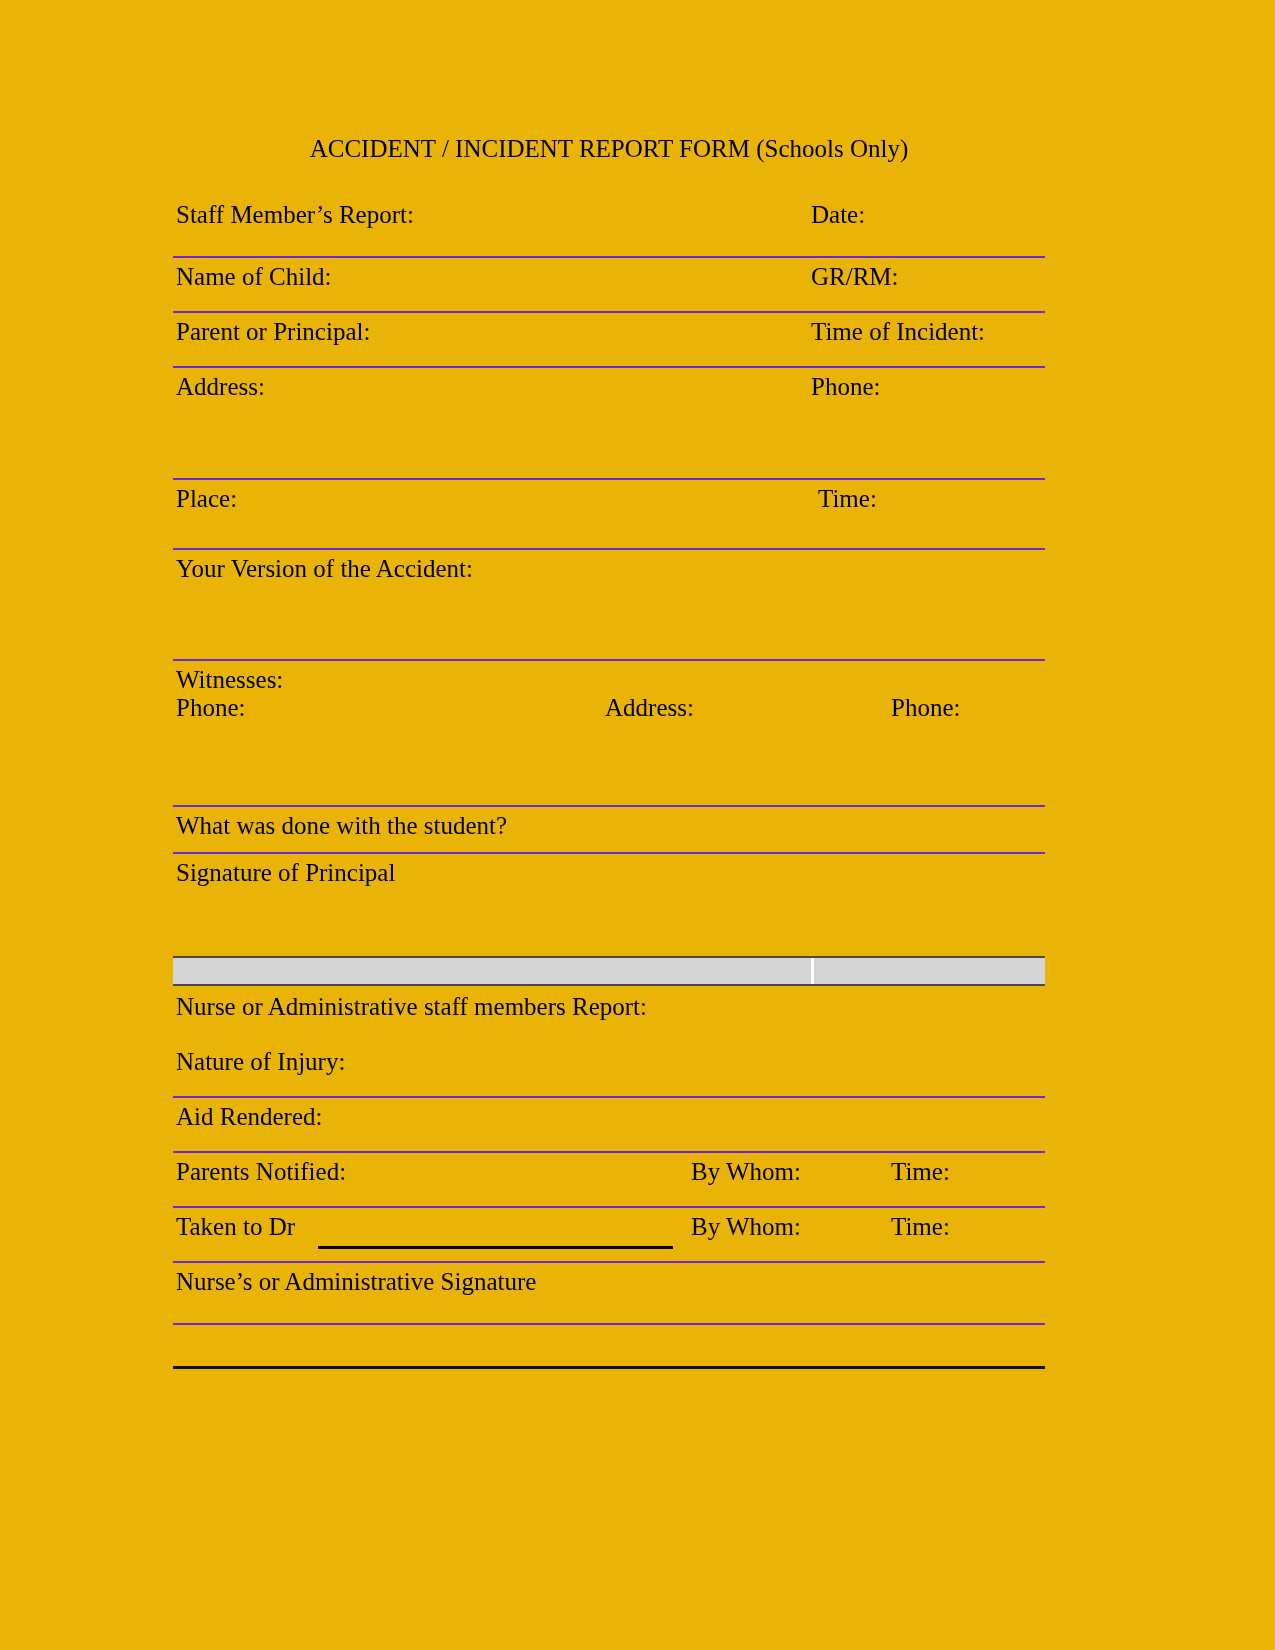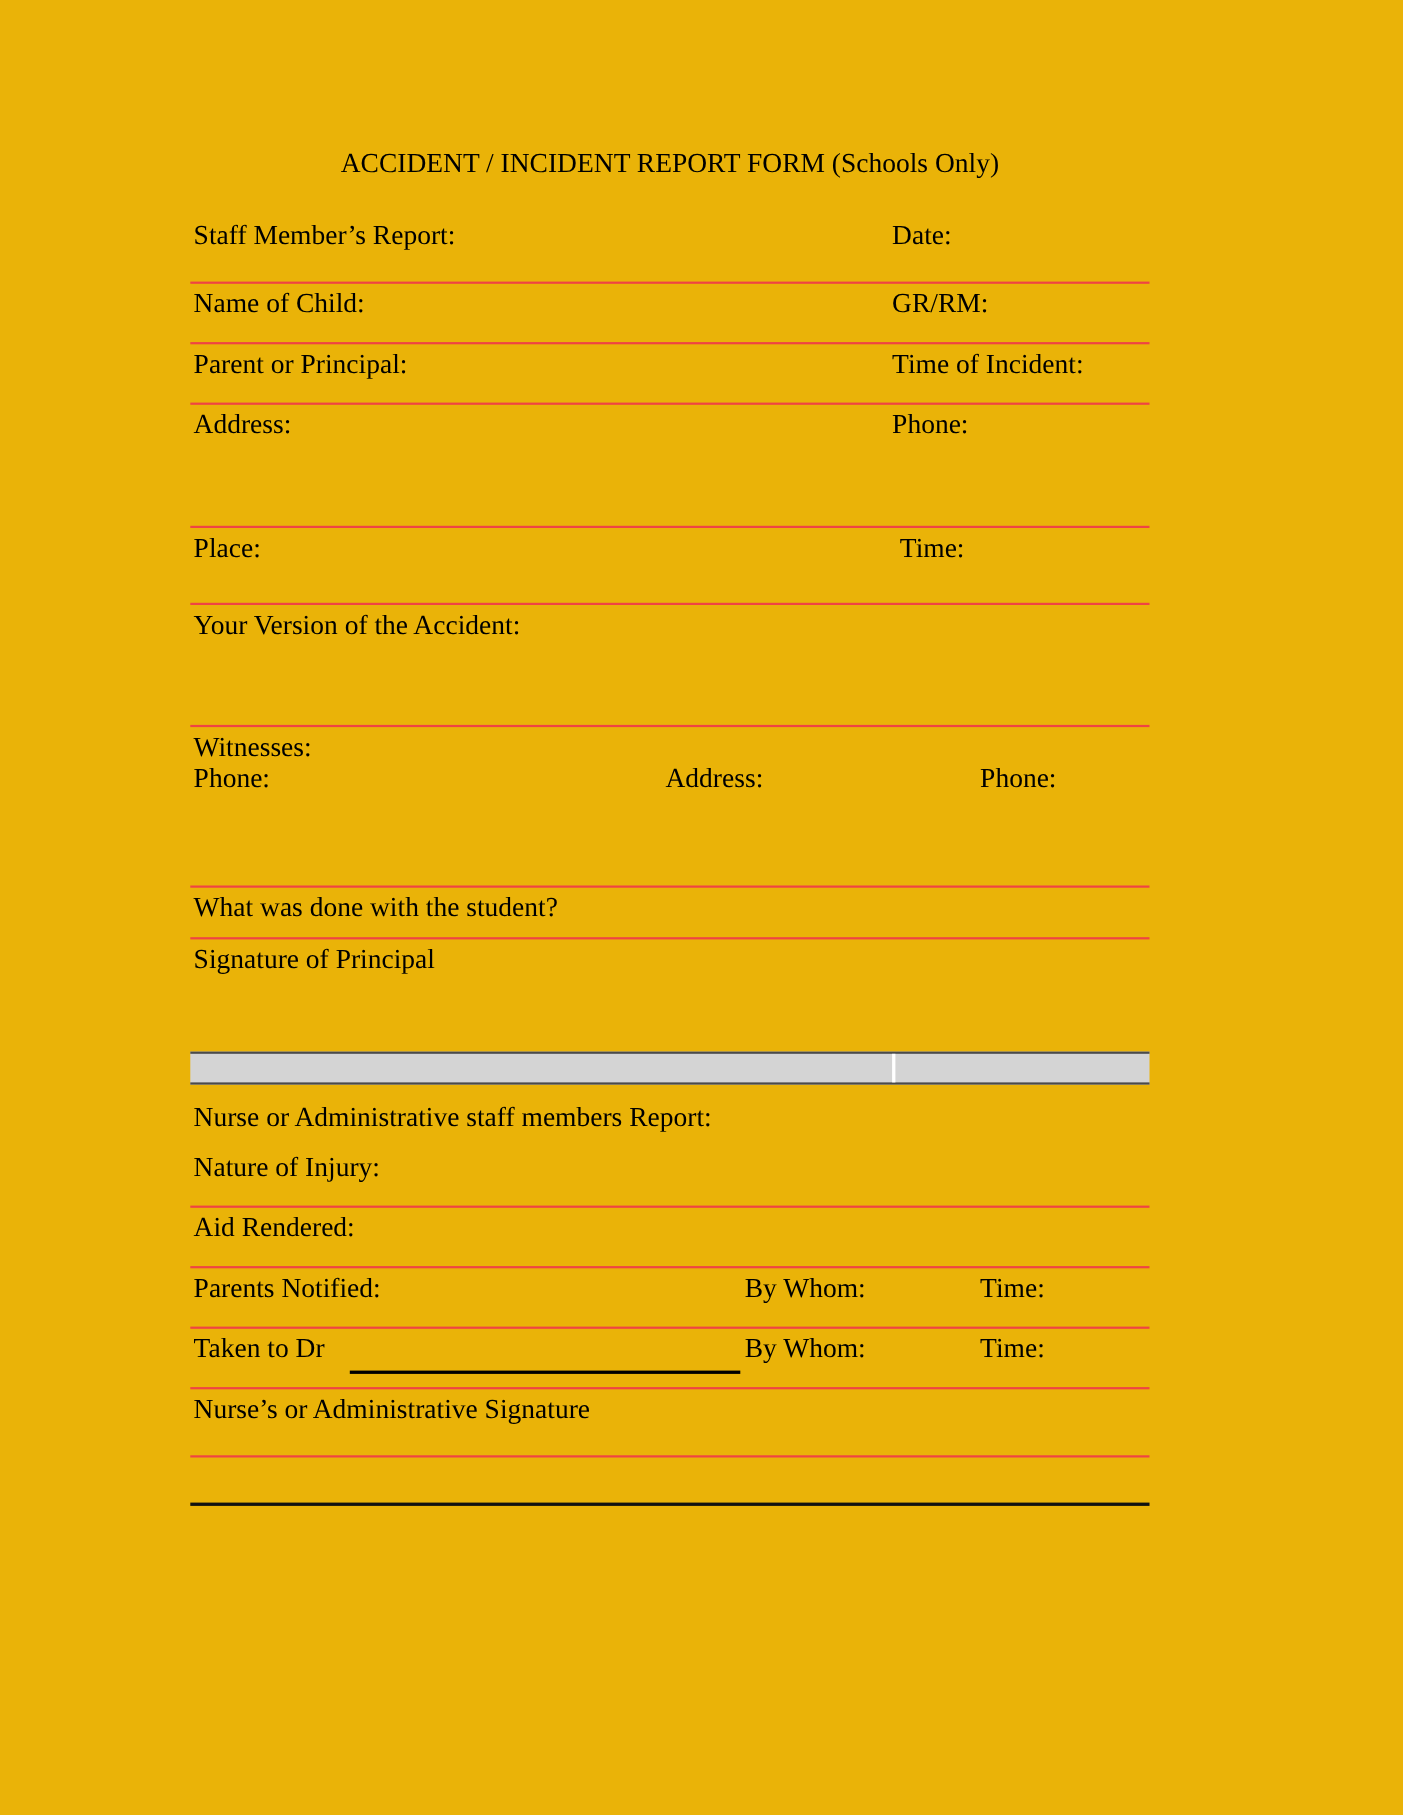--- a/index.html
+++ b/index.html
@@ -37,38 +37,38 @@
     text-align: center;
     font-size: 25px;
     line-height: 1.1;
     margin: 0 0 33px 0;
     white-space: nowrap;
   }
 
   
   .row {
     position: relative;
-    border-bottom: 2px solid #ef4444;
+    border-bottom: 2px solid #6d28d9;
     box-sizing: border-box;
   }
   .row.norule { border-bottom: none; text-decoration: underline; }
 
   .lbl {
     position: absolute;
     font-size: 25px;
     line-height: 1;
     white-space: nowrap;
   }
   .lbl.l  { left: 3px;   top: 6px; }
   .lbl.l2 { left: 3px;   top: 34px; }
   .lbl.r  { left: 638px; top: 6px; }   
   .lbl.r-indent { left: 645px; top: 6px; }  
   .lbl.c2 { left: 432px; top: 34px; }  
   .lbl.c3 { left: 718px; top: 34px; }  
-  .lbl.c2b{ left: 504px; top: 6px; }   
+  .lbl.c2b{ left: 518px; top: 6px; }   
   .lbl.c3b{ left: 718px; top: 6px; }   
 
   
   .h-staff   { height: 62px; }
   .h-std     { height: 55px; }
   .h-addr    { height: 112px; }
   .h-place   { height: 70px; }
   .h-teacher { height: 68px; }
   .h-version { height: 111px; }
   .h-wit     { height: 146px; }
@@ -175,21 +175,21 @@
       <span class="lbl l">Signature of Principal</span>
     </div>
 
     <div class="greybar-wrap">
       <div class="greybar">
         <div class="split"></div>
       </div>
     </div>
 
     <div class="row h-nurse norule">
-      <span class="lbl l" style="top:18px;">Nurse or Administrative staff members Report:</span>
+      <span class="lbl l" style="top:8px;">Nurse or Administrative staff members Report:</span>
     </div>
 
     <div class="row h-inj">
       <span class="lbl l">Nature of Injury:</span>
     </div>
 
     <div class="row h-aid">
       <span class="lbl l">Aid Rendered:</span>
     </div>
 

